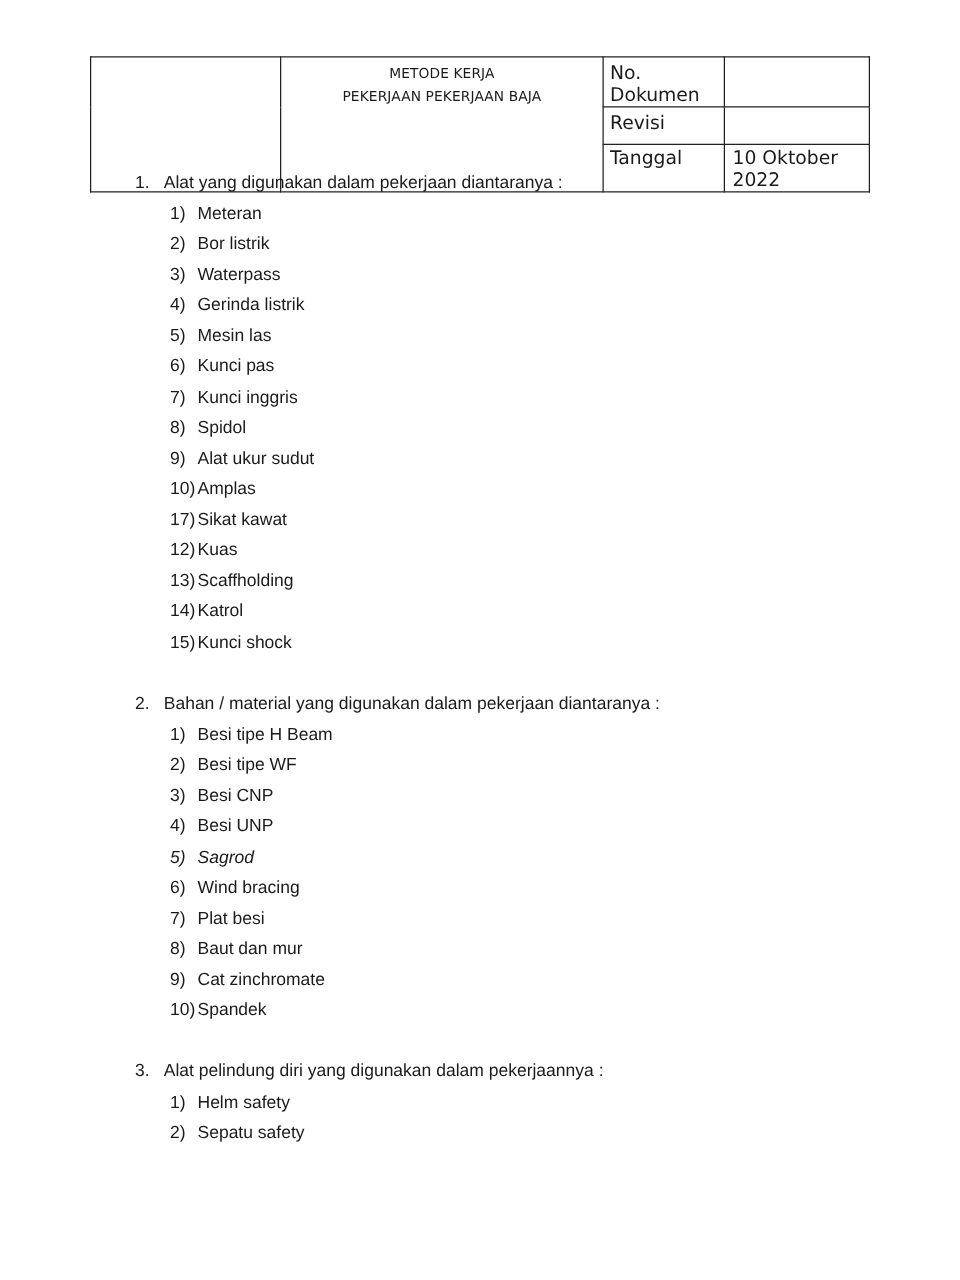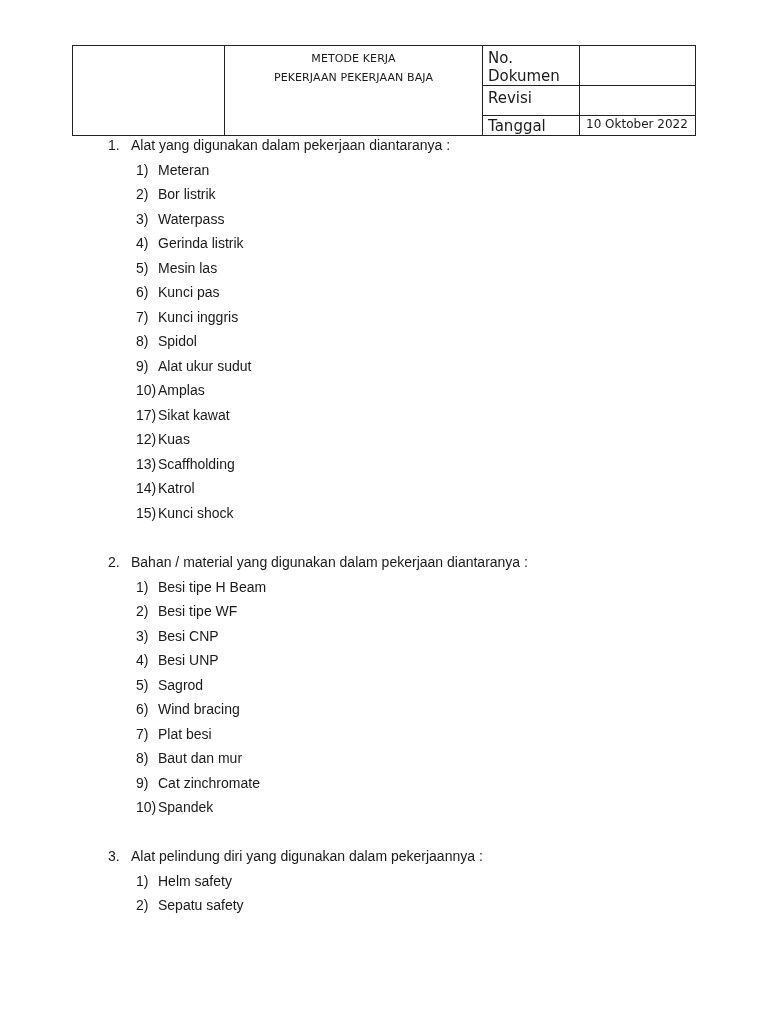--- a/index.html
+++ b/index.html
@@ -41,21 +41,21 @@
       margin-top: 10px;
     }
     .title-cell div { font-size: 11px; letter-spacing: 0.1px; }
     .lbl-cell {
       padding: 3px 0 0 5px !important;
       height: 26px;
       font-size: 15px;
     }
     .val-cell {
       padding: 3px 0 0 6px !important;
-      font-size: 12px;
+      font-size: 15px;
     }
     .row-last td { height: 17px; }
 
     .content {
       position: absolute;
       left: 0;
       top: 0;
       width: 768px;
       font-family: "Liberation Sans", sans-serif;
       font-size: 14px;
@@ -131,21 +131,21 @@
   <div class="item" style="top:480px;"><span class="inum">14)</span><span>Katrol</span></div>
   <div class="item" style="top:505px;"><span class="inum">15)</span><span>Kunci shock</span></div>
 
   <div class="section-head" style="top:554px;">
     <span class="num">2.</span><span>Bahan / material yang digunakan dalam pekerjaan diantaranya :</span>
   </div>
   <div class="item" style="top:579px;"><span class="inum">1)</span><span>Besi tipe H Beam</span></div>
   <div class="item" style="top:603px;"><span class="inum">2)</span><span>Besi tipe WF</span></div>
   <div class="item" style="top:628px;"><span class="inum">3)</span><span>Besi CNP</span></div>
   <div class="item" style="top:652px;"><span class="inum">4)</span><span>Besi UNP</span></div>
-  <div class="item" style="top:677px;"><span class="inum">5)</span><span>Sagrod</span></div>
+  <div class="item" style="top:677px;font-style:italic;"><span class="inum">5)</span><span>Sagrod</span></div>
   <div class="item" style="top:701px;"><span class="inum">6)</span><span>Wind bracing</span></div>
   <div class="item" style="top:726px;"><span class="inum">7)</span><span>Plat besi</span></div>
   <div class="item" style="top:750px;"><span class="inum">8)</span><span>Baut dan mur</span></div>
   <div class="item" style="top:775px;"><span class="inum">9)</span><span>Cat zinchromate</span></div>
   <div class="item" style="top:799px;"><span class="inum">10)</span><span>Spandek</span></div>
 
   <div class="section-head" style="top:848px;">
     <span class="num">3.</span><span>Alat pelindung diri yang digunakan dalam pekerjaannya :</span>
   </div>
   <div class="item" style="top:873px;"><span class="inum">1)</span><span>Helm safety</span></div>

